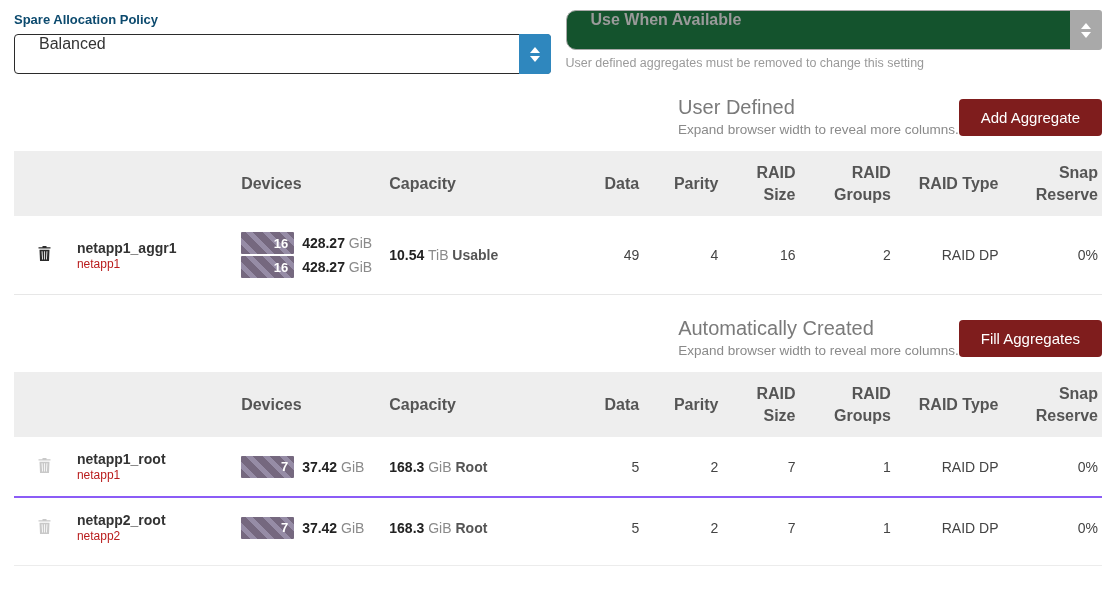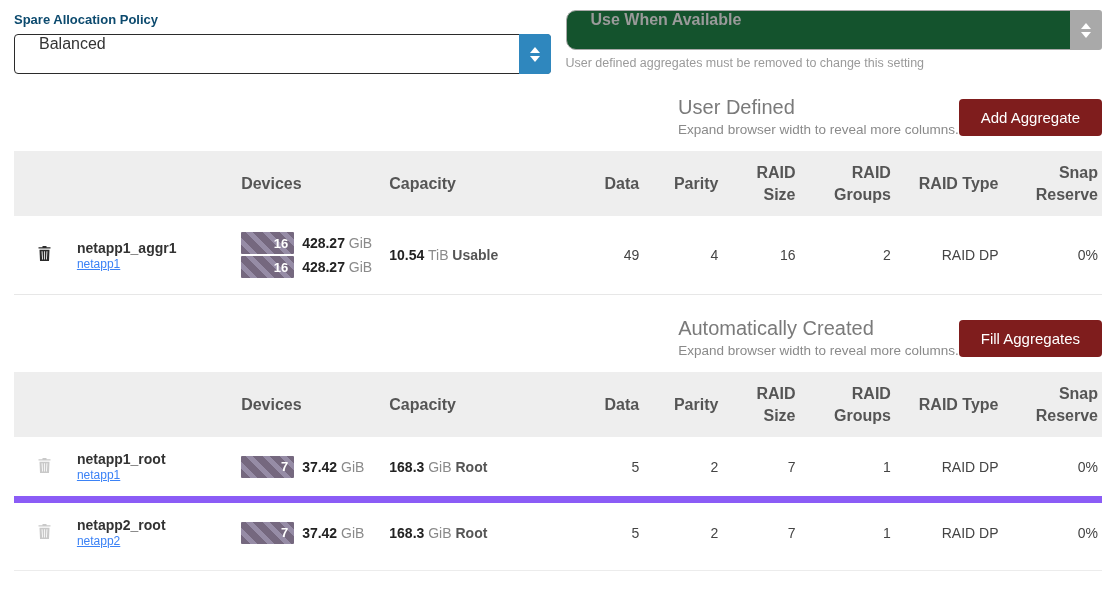--- a/index.html
+++ b/index.html
@@ -36,27 +36,27 @@
 
   
   table.agg { width:100%; border-collapse:collapse; table-layout:fixed; margin-top:14px; }
   col.c-trash{width:60px} col.c-name{width:150px} col.c-dev{width:146px} col.c-cap{width:178px}
   col.c-data{width:86px} col.c-par{width:78px} col.c-rsize{width:76px} col.c-rgrp{width:94px}
   col.c-rtype{width:106px} col.c-snap{width:98px}
   thead th { background:#eeeeee; font-size:16px; font-weight:bold; color:#555;
     padding:11px 2px; vertical-align:middle; line-height:1.35; }
   thead th.al { text-align:left; padding-left:14px; }
   thead th.ar { text-align:right; padding-right:4px; }
-  tbody td { border-bottom:7px solid #8b5cf6; padding:14px 2px; vertical-align:middle; font-size:14px; color:#444; }
+  tbody td { border-bottom:2px solid #8b5cf6; padding:14px 2px; vertical-align:middle; font-size:14px; color:#444; }
   tbody tr:last-child td { border-bottom:none; }
   table.agg.keep-last-border tbody tr:last-child td { border-bottom:1px solid #e7e7e7; }
   td.ar { text-align:right; padding-right:4px; }
   td.trash-cell { text-align:center; }
   .agg-name { font-size:14px; font-weight:bold; color:#333; }
-  .agg-node { font-size:12px; color:#3b82f6; margin-top:1px;text-decoration:underline; }
+  .agg-node { font-size:12px; color:#b91c1c; margin-top:1px; }
 
   .device-line { display:flex; align-items:center; margin:2px 0; }
   .device-badge { width:53px; height:22px; border-radius:1px; color:#fff; font-size:13px; font-weight:bold;
     display:flex; align-items:center; justify-content:flex-end; padding-right:6px;
     background:repeating-linear-gradient(45deg, #75687f 0 7px, #968ca6 7px 12px); }
   .device-size { margin-left:8px; white-space:nowrap; }
   .num-b { font-weight:bold; color:#222; }
   .unit { color:#8a8a8a; }
   .kind { font-weight:bold; color:#555; }
   .cap-cell { padding-left:14px; white-space:nowrap; }

